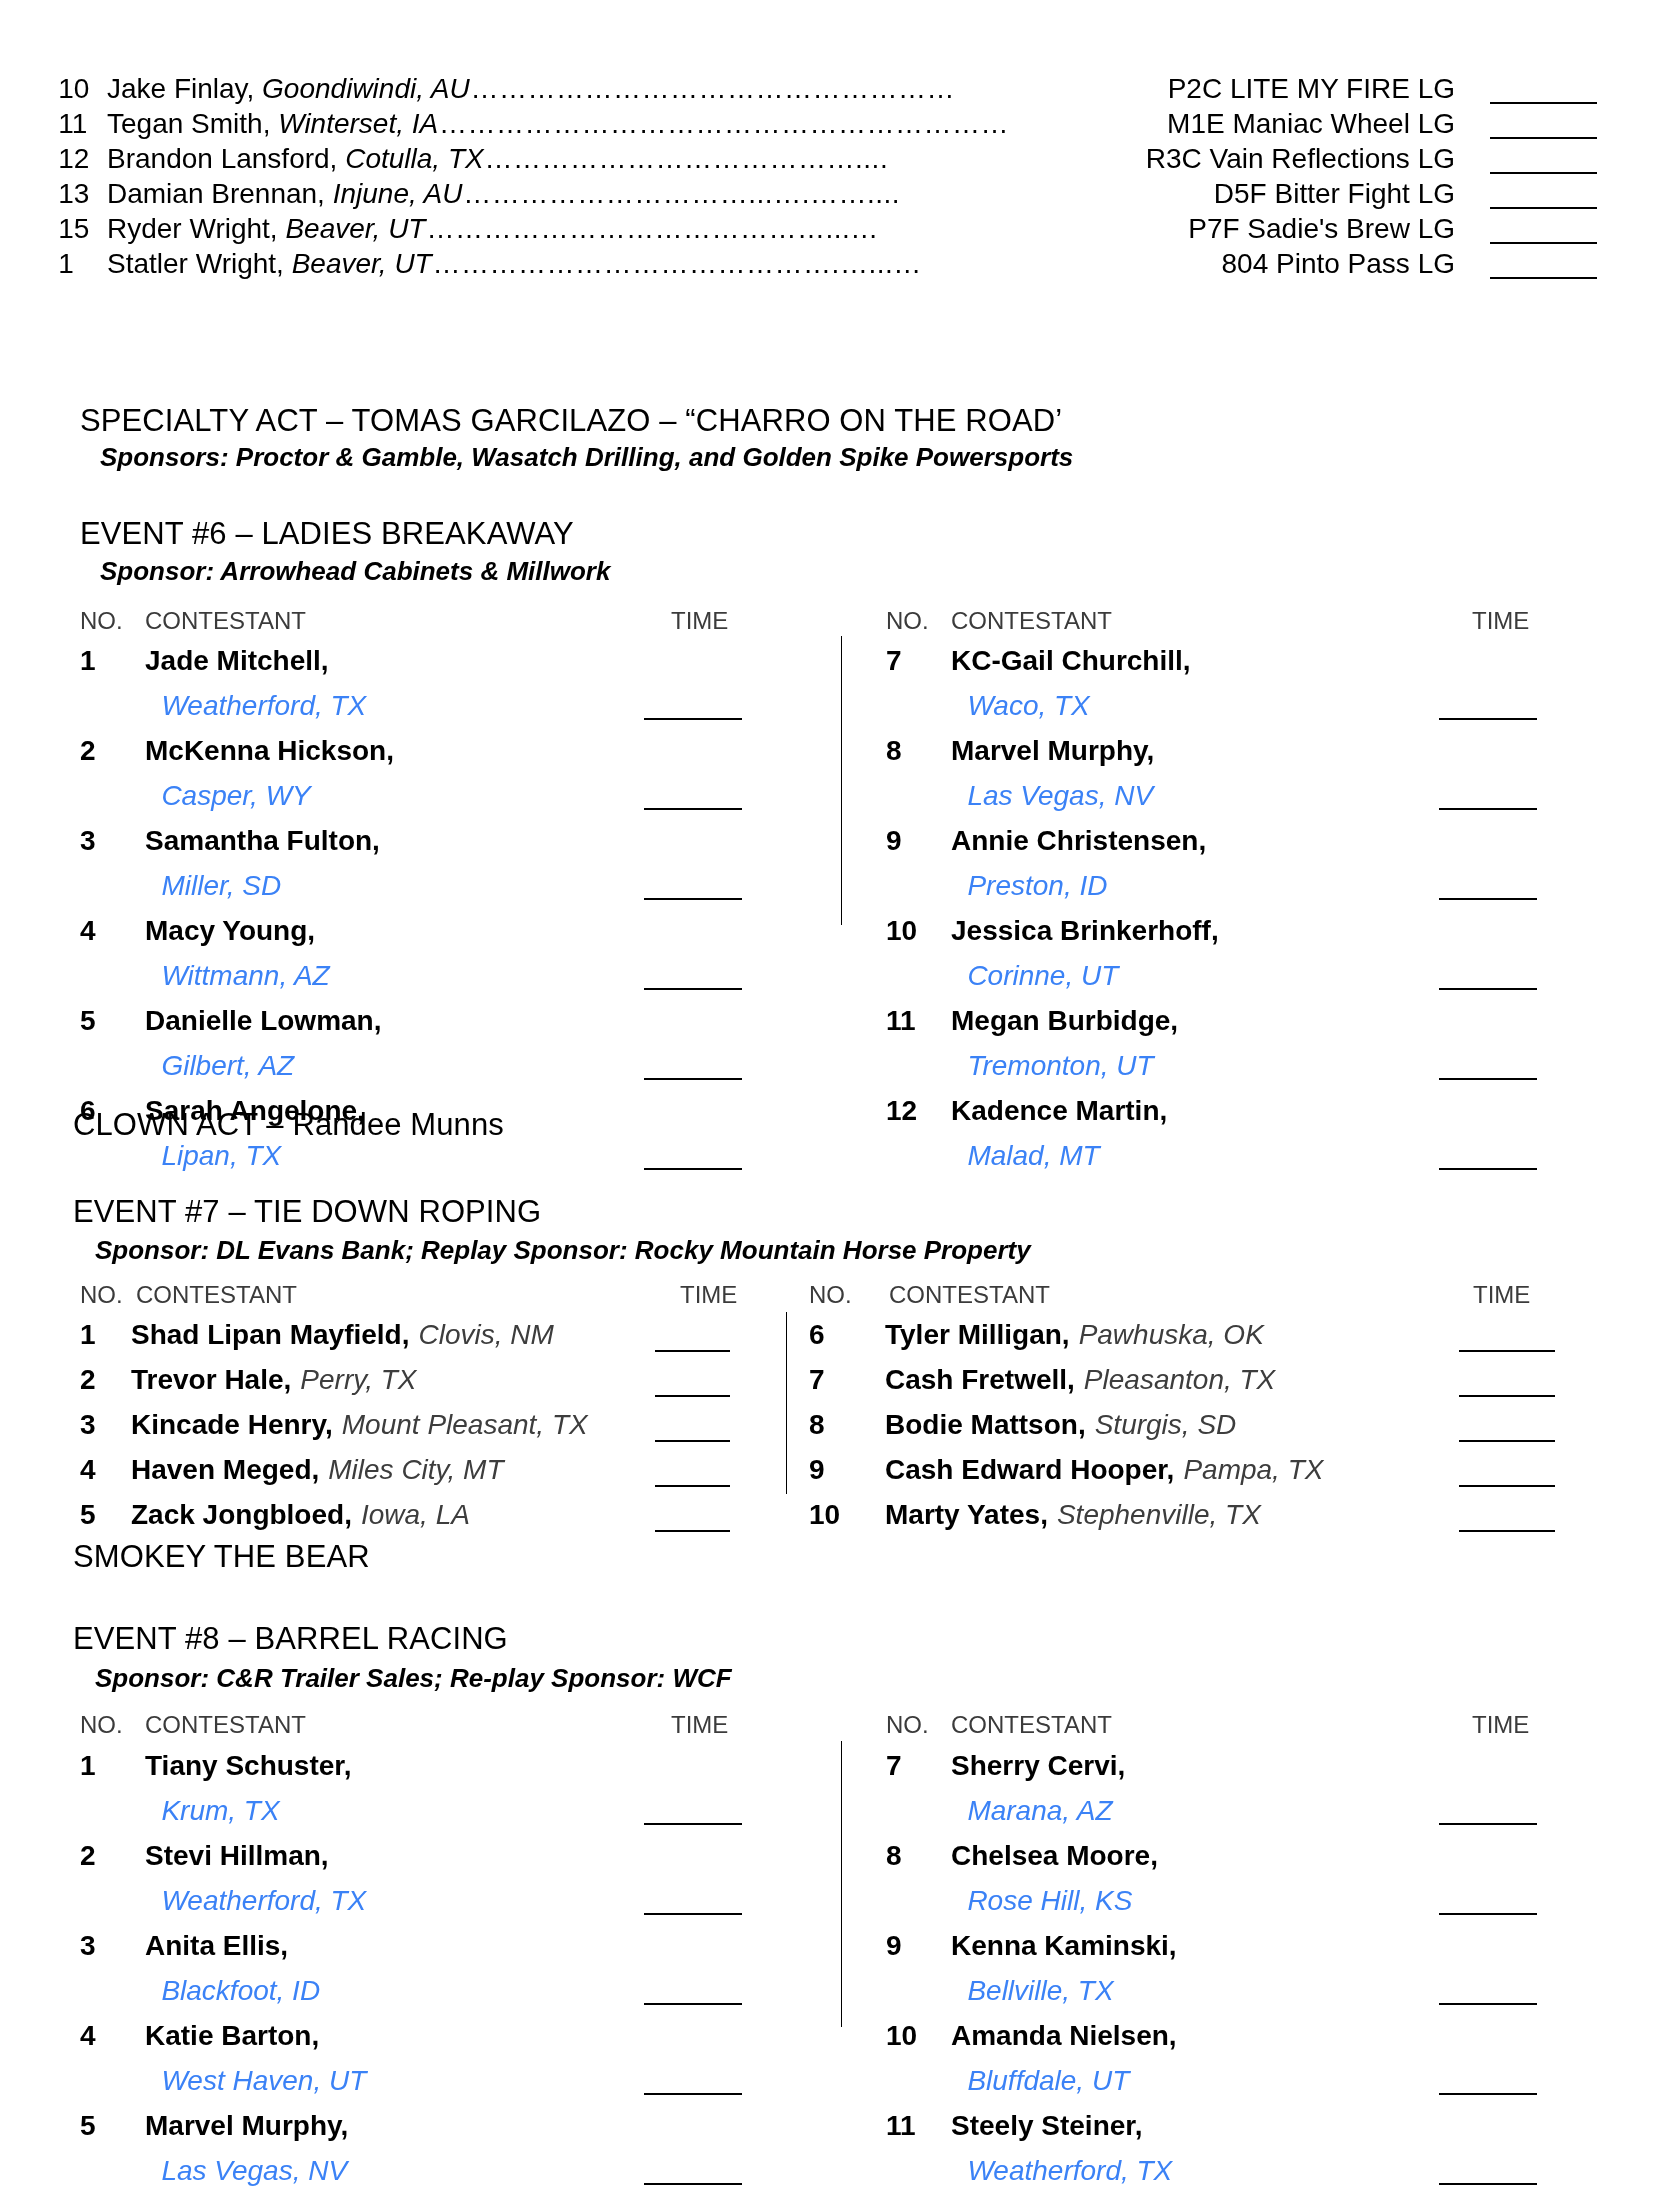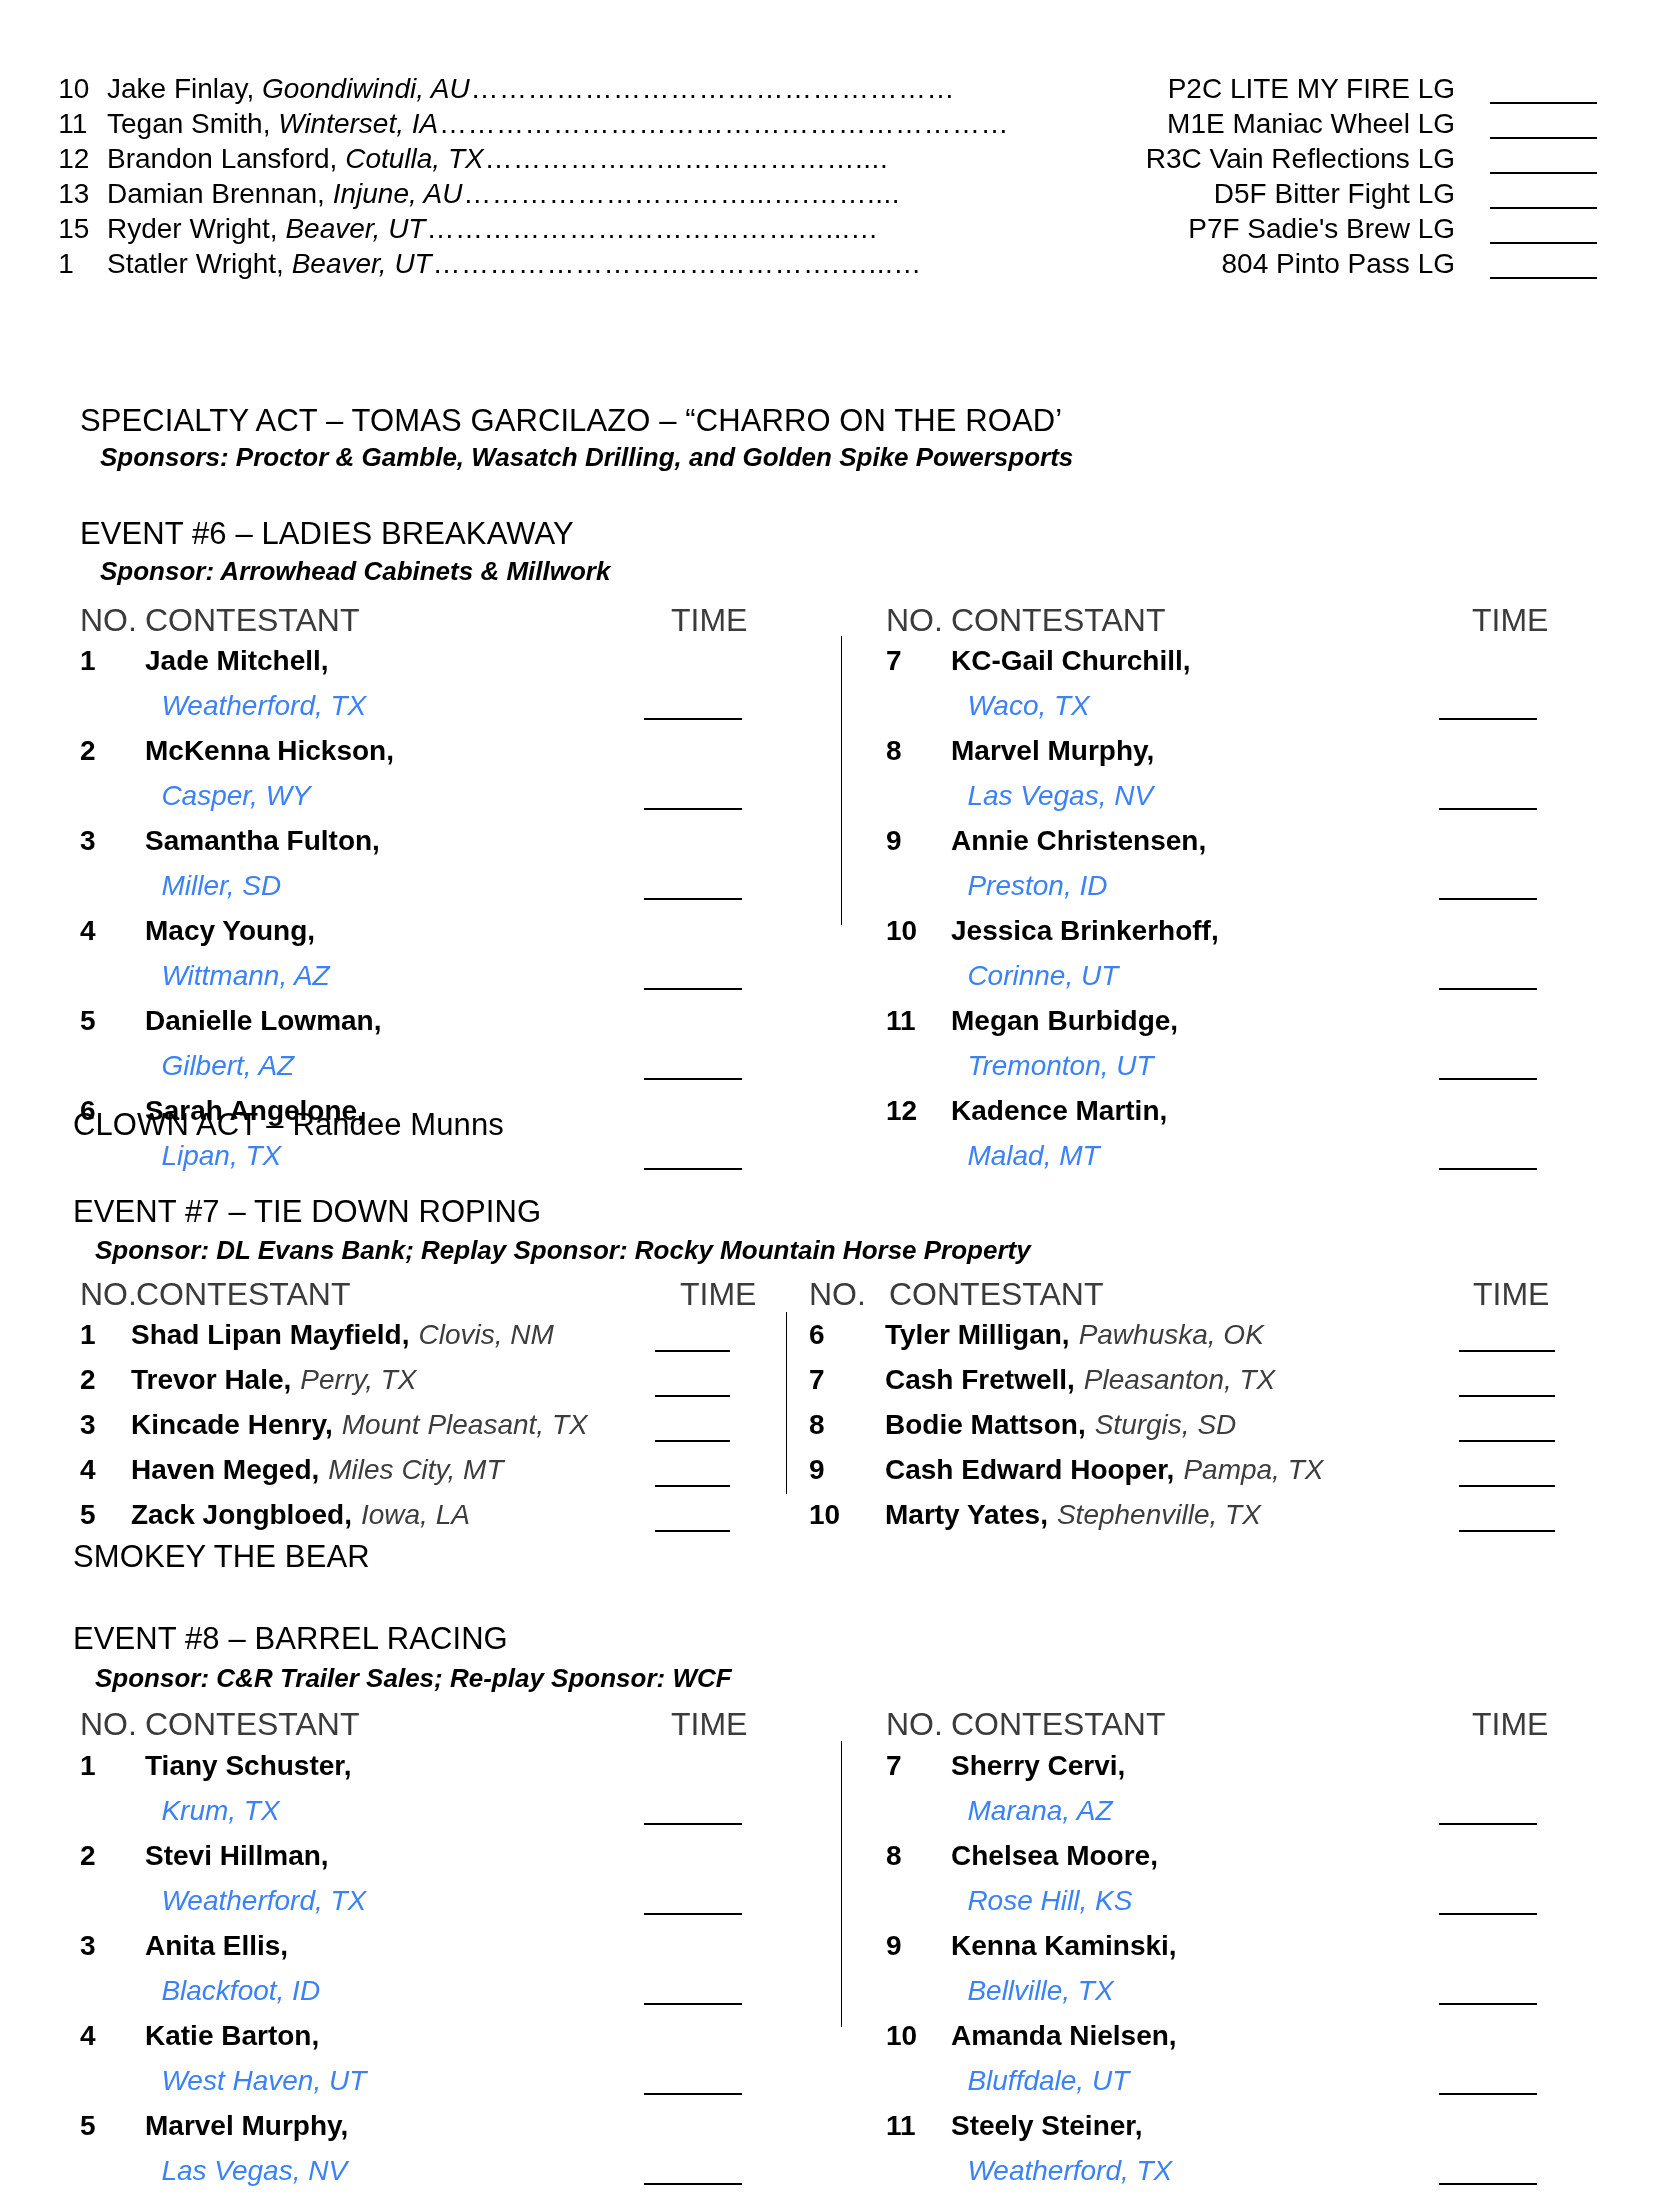--- a/index.html
+++ b/index.html
@@ -103,21 +103,21 @@
     position: absolute;
     top: 0;
     bottom: 0;
     width: 0;
     border-left: 1.8px solid #000;
   }
 
   .hdr-row {
     display: flex;
     align-items: baseline;
-    font-size: 32px;
+    font-size: 24px;
     line-height: 35px;
     color: #3b3b3b;
     white-space: nowrap;
   }
   .hdr-no   { width: 65px; flex: 0 0 65px; }
   .hdr-name { flex: 1 1 auto; }
   .hdr-time { flex: 0 0 auto; text-align: left; }
 
   
   .stk-row {

